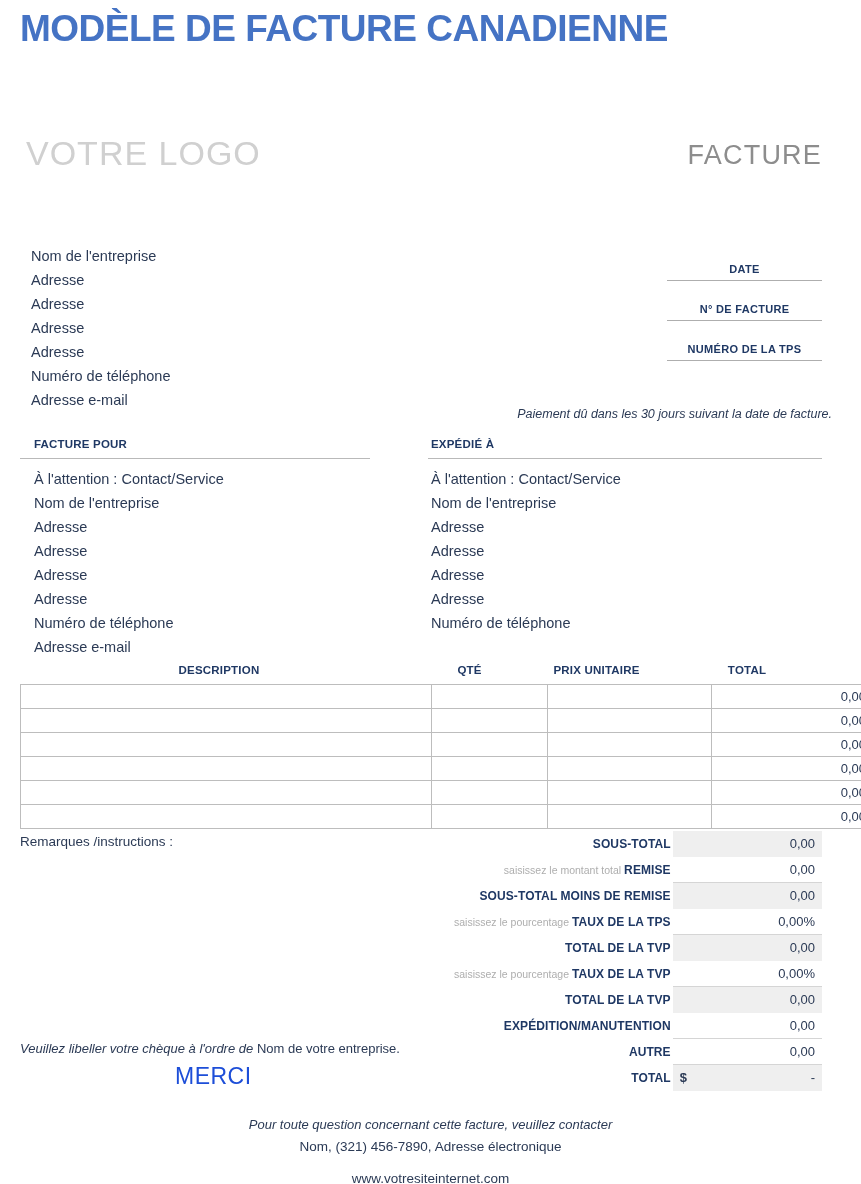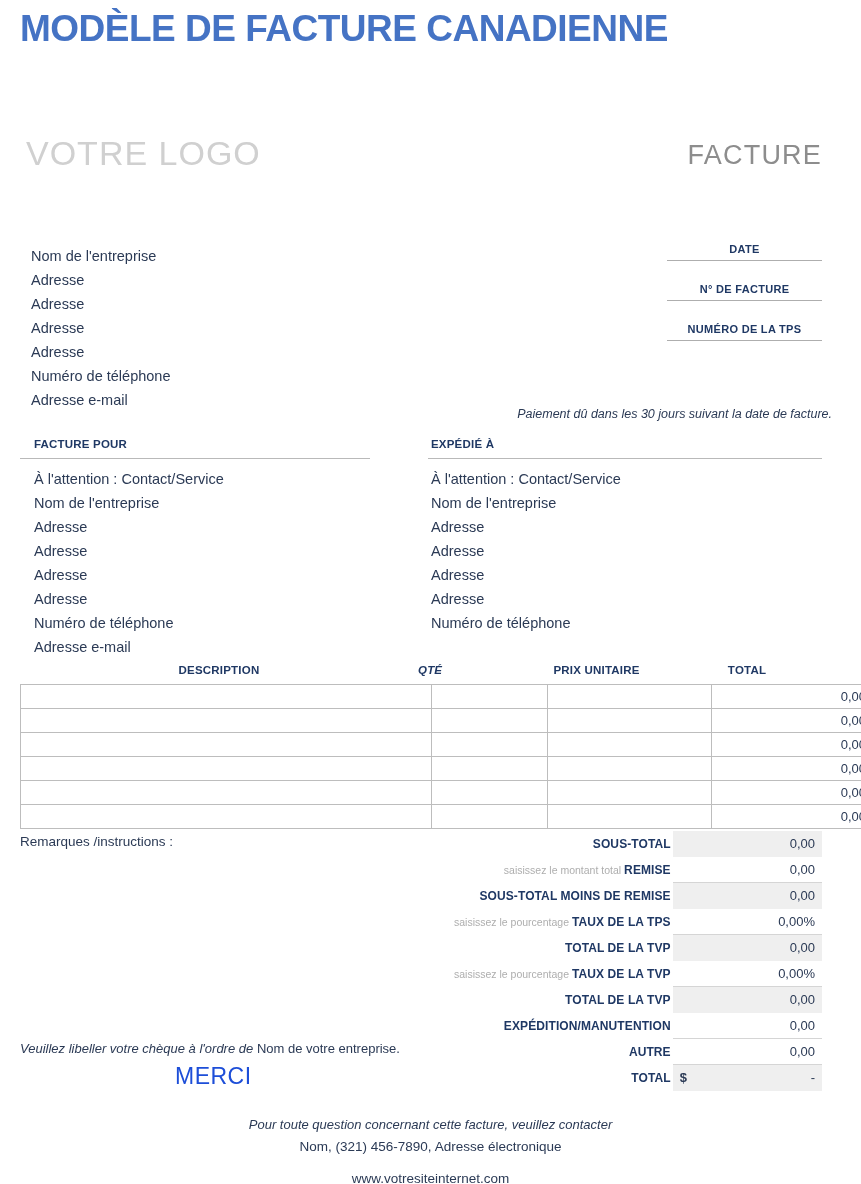--- a/index.html
+++ b/index.html
@@ -72,20 +72,21 @@
     width: 155px;
   }
   .meta-field { margin-bottom: 22px; }
   .meta-label {
     font-size: 11px;
     font-weight: bold;
     letter-spacing: 0.3px;
     text-align: center;
     color: #1f3864;
     padding-bottom: 5px;
+    margin-top: 20px;
   }
   .meta-rule {
     border-bottom: 1px solid #aeaeae;
     height: 0;
   }
 
   
   .terms {
     position: absolute;
     right: 29px;
@@ -132,21 +133,21 @@
     left: 20px;
     top: 664px;
     width: 802px;
     display: flex;
     font-size: 11.5px;
     font-weight: bold;
     letter-spacing: 0.2px;
     color: #1f3864;
   }
   .col-desc  { width: 398px; text-align: center; }
-  .col-qty   { width: 103px; text-align: left; font-style: italic; }
+  .col-qty   { width: 103px; text-align: center; }
   .col-price { width: 151px; text-align: center; }
   .col-total { width: 150px; text-align: center; }
 
   .items-table {
     position: absolute;
     left: 20px;
     top: 684px;
     width: 802px;
     border-collapse: collapse;
     table-layout: fixed;

